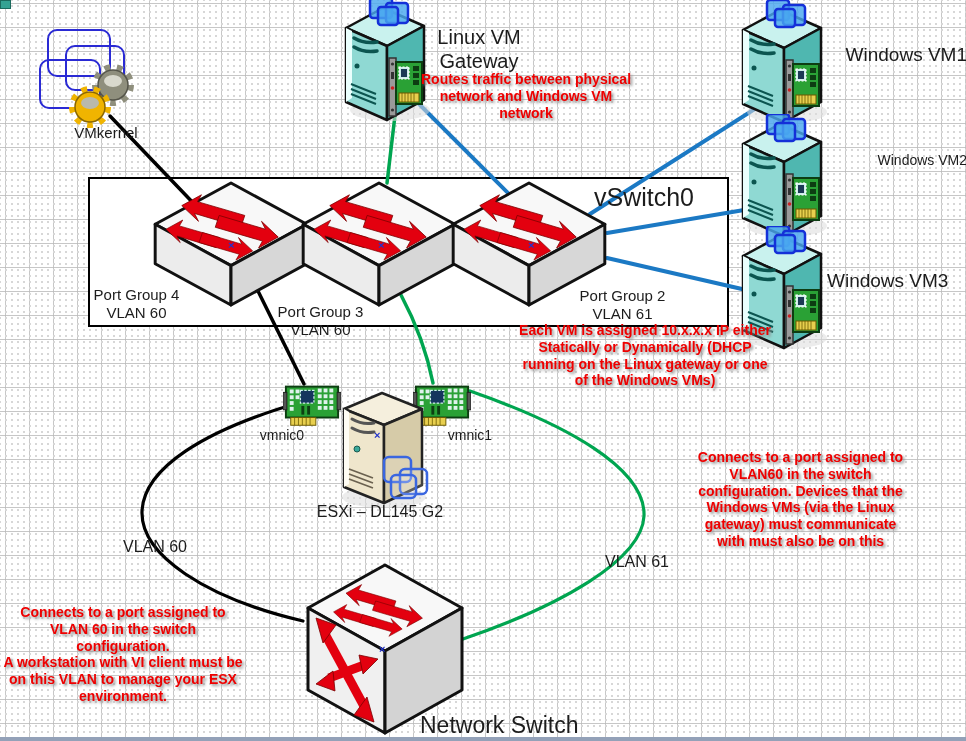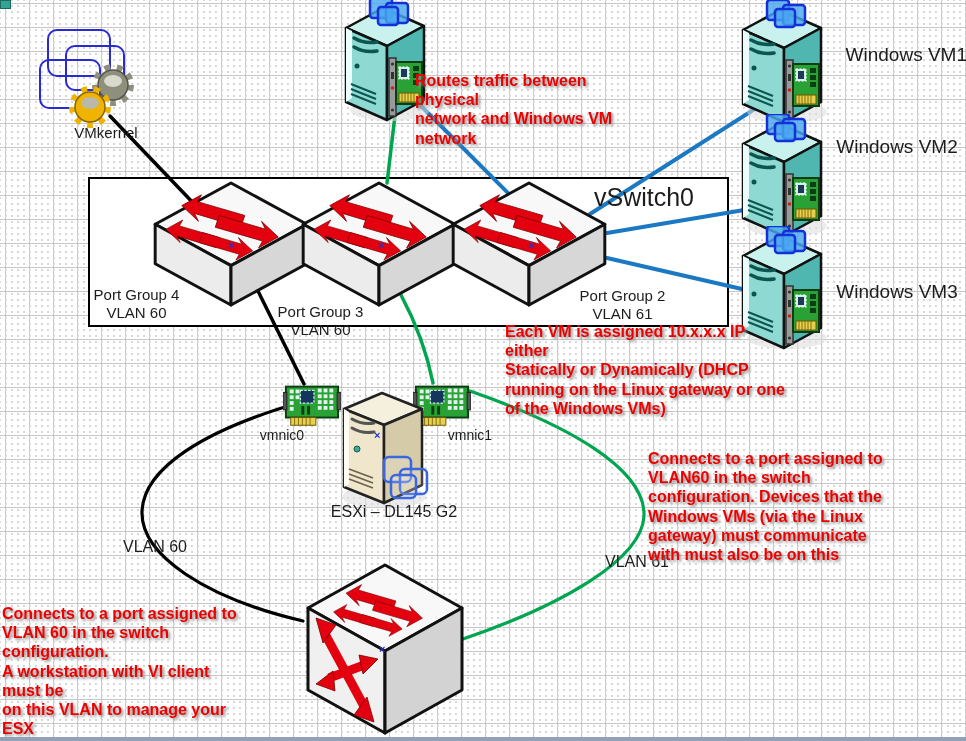--- a/index.html
+++ b/index.html
@@ -8,22 +8,22 @@
     font-family:"Liberation Sans",sans-serif;
     background-color:#ffffff;
     background-image:
       radial-gradient(circle, #d7d7d7 0.8px, rgba(0,0,0,0) 1px),
       repeating-linear-gradient(to right, rgba(185,185,185,.8) 0 1px, rgba(0,0,0,0) 1px 24px),
       repeating-linear-gradient(to bottom, rgba(185,185,185,.8) 0 1px, rgba(0,0,0,0) 1px 24px);
     background-size:6px 6px, auto, auto;
     background-position:3px 3px, 5px 0, 0 3px;
   }
   .lbl{position:absolute;color:#1c1c1c;text-align:center;line-height:1.18;white-space:pre-line;z-index:4;}
-  .note{position:absolute;color:#ee0000;font-weight:bold;font-size:16px;line-height:1.2;
-        white-space:pre-line;z-index:5;
+  .note{position:absolute;color:#ee0000;font-weight:bold;font-size:14px;line-height:1.2;
+        text-align:center;white-space:pre-line;z-index:5;
         text-shadow:2px 2px 3px #8f8f8f;}
   .vswitch-box{position:absolute;left:88px;top:177px;width:637px;height:146px;
         background:#ffffff;border:2px solid #000;z-index:1;}
   .wires{position:absolute;left:0;top:0;z-index:2;}
   .node{position:absolute;z-index:3;}
   .cpmark{position:absolute;z-index:4;color:#2233cc;font-size:11px;font-weight:bold;line-height:1;}
   .bottom-edge{position:absolute;left:0;top:737px;width:966px;height:4px;background:#93a1b8;z-index:6;}
   .corner-marker{position:absolute;left:0;top:0;width:9px;height:7px;background:#35a393;border:1px solid #1c6b5e;z-index:6;}
 </style>
 </head>
@@ -183,44 +183,46 @@
       </g>
     </svg>
   </div>
   <div class="lbl" style="left:56px;top:124px;width:100px;font-size:15px">VMkernel</div>
 
   <div class="node" style="left:336px;top:-2px">
     <svg width="100" height="130" viewBox="0 0 100 130">
       <use href="#server-teal"></use>
     </svg>
   </div>
+  <div class="lbl" style="left:425px;top:26px;width:108px;font-size:20px">Linux VM
+Gateway</div>
   <div class="note" style="left:415px;top:71px;width:222px">Routes traffic between physical
 network and  Windows VM
 network</div>
 
   <div class="node" style="left:733px;top:0px">
     <svg width="100" height="130" viewBox="0 0 100 130">
       <use href="#server-teal"></use>
     </svg>
   </div>
   <div class="lbl" style="left:827px;top:44px;width:140px;font-size:19px;text-align:right;white-space:nowrap">Windows VM1</div>
 
   <div class="node" style="left:733px;top:114px">
     <svg width="100" height="130" viewBox="0 0 100 130">
       <use href="#server-teal"></use>
     </svg>
   </div>
-  <div class="lbl" style="left:827px;top:136px;width:140px;font-size:19px;text-align:center;white-space:nowrap">Windows VM2</div>
+  <div class="lbl" style="left:827px;top:152px;width:140px;font-size:14px;text-align:right;white-space:nowrap">Windows VM2</div>
 
   <div class="node" style="left:733px;top:226px">
     <svg width="100" height="130" viewBox="0 0 100 130">
       <use href="#server-teal"></use>
     </svg>
   </div>
-  <div class="lbl" style="left:827px;top:281px;width:140px;font-size:19px;text-align:center;white-space:nowrap">Windows VM3</div>
+  <div class="lbl" style="left:827px;top:270px;width:140px;font-size:19px;text-align:left;white-space:nowrap">Windows VM3</div>
 
   <div class="node" style="left:152px;top:180px">
     <svg width="158" height="128" viewBox="0 0 160 130">
       <use href="#pg-switch"></use>
     </svg>
   </div>
   <div class="lbl" style="left:84px;top:286px;width:105px;font-size:15px">Port Group 4
 VLAN 60</div>
 
   <div class="node" style="left:300px;top:180px">
@@ -261,21 +263,21 @@
     </svg>
   </div>
   <div class="lbl" style="left:420px;top:427px;width:100px;font-size:14px">vmnic1</div>
 
   <div class="node" style="left:332px;top:385px">
     <svg width="120" height="150" viewBox="0 0 120 150">
       <use href="#server-esxi"></use>
     </svg>
   </div>
   <span class="cpmark" style="left:374px;top:430px">×</span>
-  <div class="lbl" style="left:329px;top:503px;width:130px;font-size:16px">ESXi – DL145 G2</div>
+  <div class="lbl" style="left:315px;top:503px;width:130px;font-size:16px">ESXi – DL145 G2</div>
 
   <div class="lbl" style="left:116px;top:538px;width:78px;font-size:16px">VLAN 60</div>
   <div class="lbl" style="left:598px;top:553px;width:78px;font-size:16px">VLAN 61</div>
 
   <div class="note" style="left:648px;top:449px;width:305px">Connects to a port assigned to
 VLAN60 in the switch
 configuration. Devices that the
 Windows VMs (via the Linux
 gateway) must communicate
 with must also be on this</div>
@@ -285,14 +287,15 @@
 A workstation with VI client must be
 on this VLAN to manage your ESX
 environment.</div>
 
   <div class="node" style="left:305px;top:562px">
     <svg width="160" height="175" viewBox="0 0 160 175">
       <use href="#net-switch"></use>
     </svg>
   </div>
   <span class="cpmark" style="left:379px;top:644px">×</span>
+  <div class="lbl" style="left:420px;top:712px;width:190px;font-size:23px;white-space:nowrap;text-align:left">Network Switch</div>
 
 </div>
 
 </body></html>

